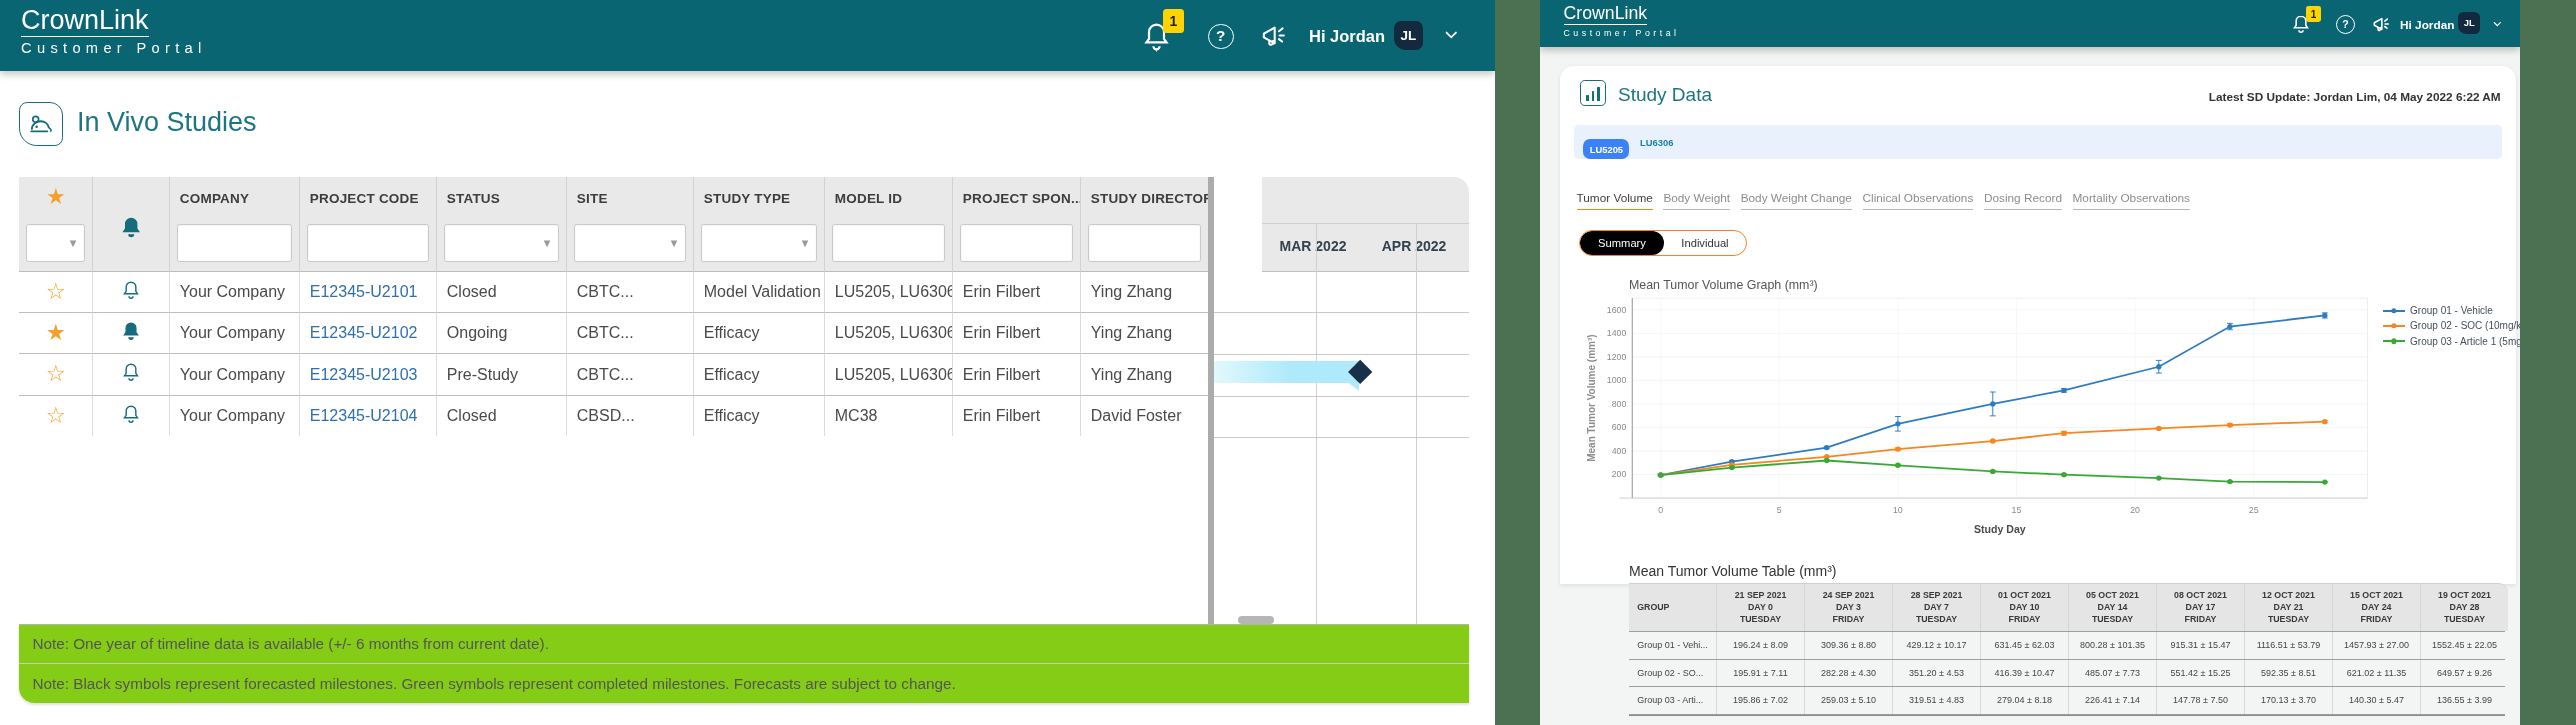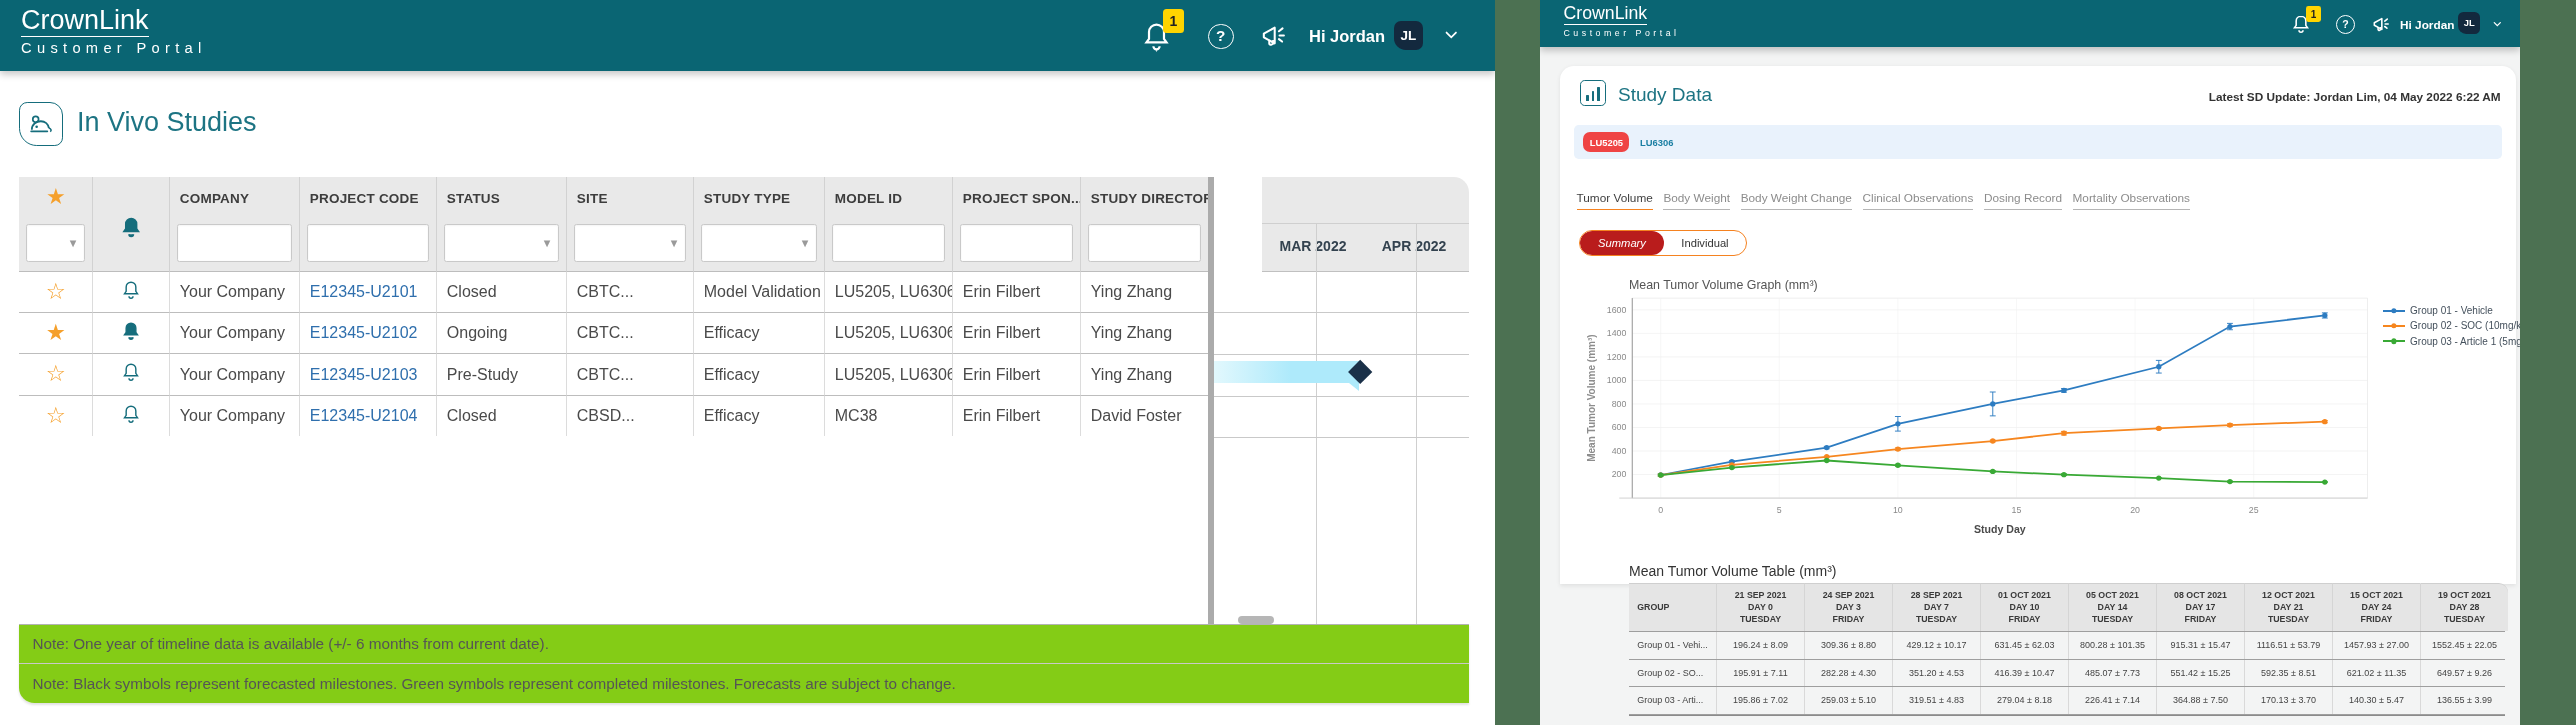--- a/index.html
+++ b/index.html
@@ -89,28 +89,28 @@
   .note-row:last-child{height:39px;border-bottom:none;}
 
   
   .card{position:absolute;left:20px;top:66px;width:956px;height:518px;background:#fff;border-radius:14px 14px 0 0;box-shadow:0 1.2px 4.7px rgba(0,0,0,.08);}
   .sd-icon{position:absolute;left:20px;top:14px;width:26px;height:26px;border:1.8px solid #156d7c;border-radius:4.7px;display:flex;align-items:flex-end;justify-content:center;gap:2.4px;padding-bottom:4.1px;box-sizing:border-box;}
   .sd-icon i{display:block;width:2.9px;background:#156d7c;border-radius:0.6px;}
   .sd-title{position:absolute;left:58px;top:17.7px;font-size:19px;color:#1d7483;}
   .sd-update{position:absolute;right:15.3px;top:23.5px;font-size:11.8px;font-weight:700;color:#333;}
   .chipstrip{position:absolute;left:14px;top:59px;width:928px;height:34px;background:#e9f2fc;border-radius:4.7px;}
   .chip{position:absolute;top:7px;height:20px;display:flex;align-items:center;justify-content:center;font-size:9.4px;font-weight:700;}
-  .chip.active{left:9.4px;width:46px;background:#ef4444;color:#fff;border-radius:7px;}
+  .chip.active{left:9.4px;width:46px;background:#3b82f6;color:#fff;border-radius:7px;margin-top:7px;}
   .chip.plain{left:66px;color:#1b7fa3;}
   .tabs{position:absolute;left:16.5px;top:125px;display:flex;gap:10.6px;}
   .tab{font-size:11.8px;padding-bottom:4.1px;border-bottom:1.2px solid #b5b5b5;color:#8c8c8c;white-space:nowrap;}
   .tab.active{color:#3f3f3f;border-bottom:1.8px solid #f58220;}
   .toggle{position:absolute;left:19.4px;top:164px;height:23.5px;border:1.2px solid #f58220;border-radius:14px;display:flex;align-items:stretch;overflow:hidden;background:#fff;}
   .toggle .seg{display:flex;align-items:center;justify-content:center;font-size:11.2px;padding:0 17.7px;color:#333;}
-  .toggle .seg.active{background:#b91c1c;color:#fff;border-radius:13px;font-style:italic;}
+  .toggle .seg.active{background:#000000;color:#fff;border-radius:13px;}
 
   .chart-title{position:absolute;left:69px;top:212px;font-size:12.4px;color:#555;}
   #chart-svg{position:absolute;left:23.5px;top:225px;}
   #chart-svg text.tick{font-size:15px;fill:#8a8a8a;font-family:"Liberation Sans",sans-serif;}
   #chart-svg text.xlabel{font-size:18px;font-weight:700;fill:#4a4a4a;font-family:"Liberation Sans",sans-serif;}
   #chart-svg text.ylabel{font-size:17px;font-weight:700;fill:#8d8d8d;font-family:"Liberation Sans",sans-serif;}
   #chart-legend{position:absolute;left:823px;top:237px;}
   .lg-item{display:flex;align-items:center;height:15.3px;white-space:nowrap;}
   .lg-swatch{position:relative;width:22.4px;height:1.8px;margin-right:4.7px;}
   .lg-swatch i{position:absolute;left:50%;top:50%;width:5.3px;height:5.3px;border-radius:50%;transform:translate(-50%,-50%);}
@@ -686,21 +686,21 @@
             <div class="rt-cell">621.02 ± 11.35</div>
             <div class="rt-cell">649.57 ± 9.26</div>
           </div>
           <div class="rt-row">
             <div class="rt-cell first">Group 03 - Arti...</div>
             <div class="rt-cell">195.86 ± 7.02</div>
             <div class="rt-cell">259.03 ± 5.10</div>
             <div class="rt-cell">319.51 ± 4.83</div>
             <div class="rt-cell">279.04 ± 8.18</div>
             <div class="rt-cell">226.41 ± 7.14</div>
-            <div class="rt-cell">364.88 ± 7.50</div>
+            <div class="rt-cell">147.78 ± 7.50</div>
             <div class="rt-cell">170.13 ± 3.70</div>
             <div class="rt-cell">140.30 ± 5.47</div>
             <div class="rt-cell">136.55 ± 3.99</div>
           </div>
           <div class="rt-bottom"></div>
         </div>
     </div>
   </section>
 
 </div>

